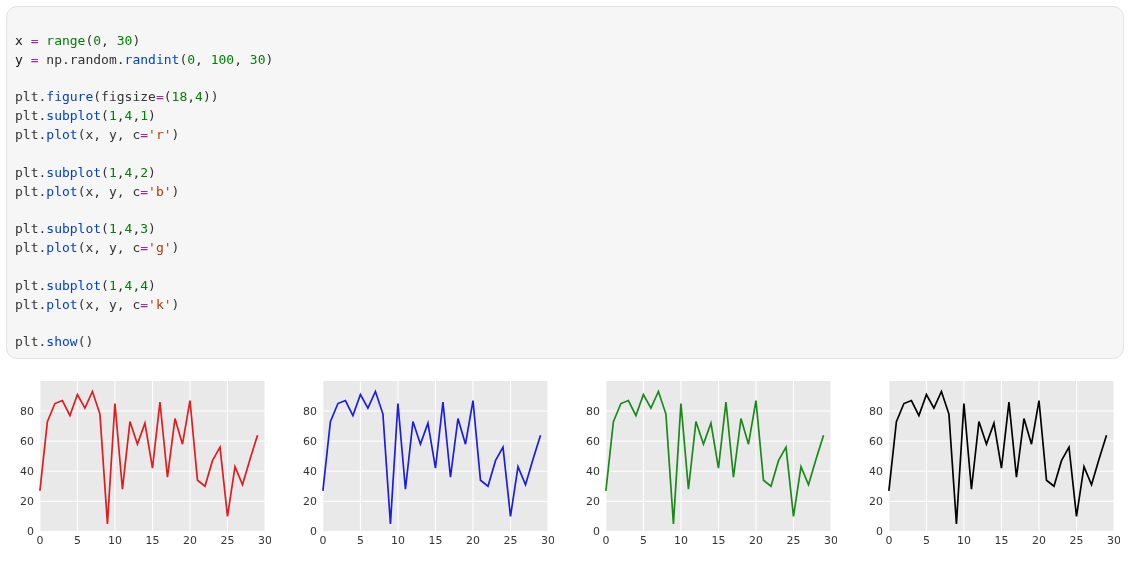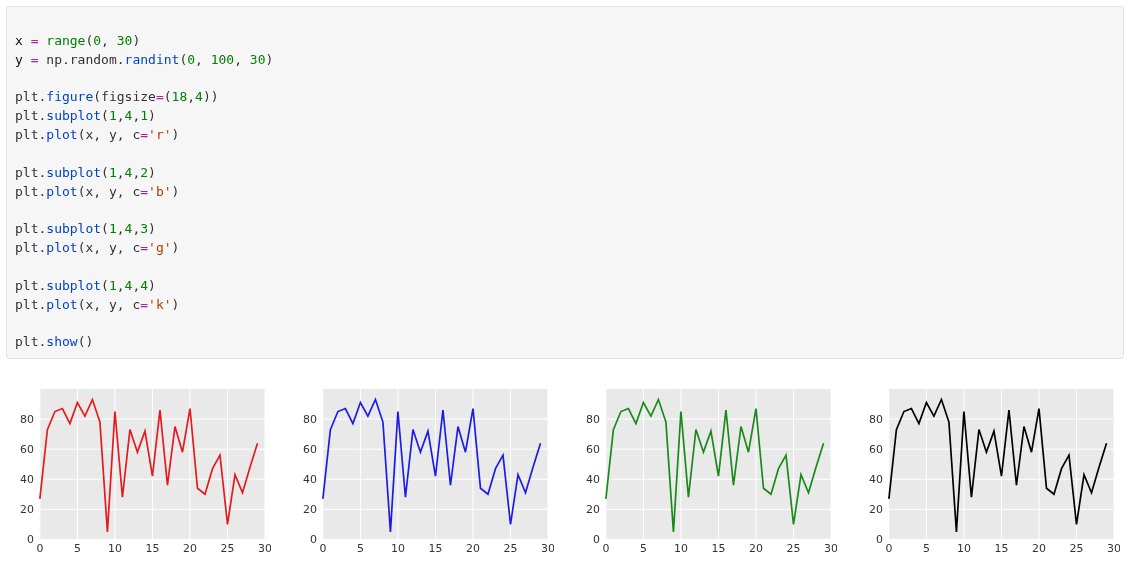--- a/index.html
+++ b/index.html
@@ -4,25 +4,25 @@
 <style>
   body {
     margin: 0;
     padding: 0;
     font-family: Menlo, Consolas, "DejaVu Sans Mono", monospace;
     font-size: 13px;
     background: #ffffff;
     color: #333;
   }
   .code-cell {
-    margin: 6px 6px 20px 6px;
+    margin: 6px 6px 12px 6px;
     padding: 6px 8px 6px 8px;
     background: #f6f6f6;
     border: 1px solid #e3e3e3;
-    border-radius: 3px;
+    border-radius: 11px;
     line-height: 1.45;
     white-space: pre;
     overflow-x: auto;
   }
   .tok-var { color: #111; }
   .tok-op  { color: #a626a4; }
   .tok-kw  { color: #008000; }
   .tok-fn  { color: #0043c6; }
   .tok-num { color: #008000; }
   .tok-str { color: #b33b00; }

